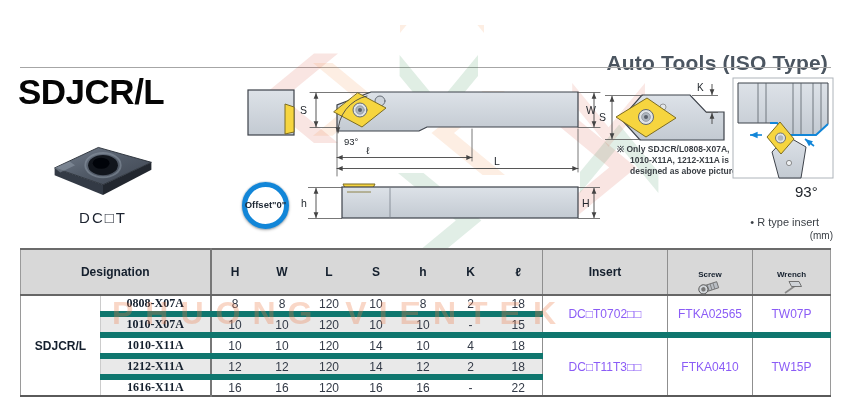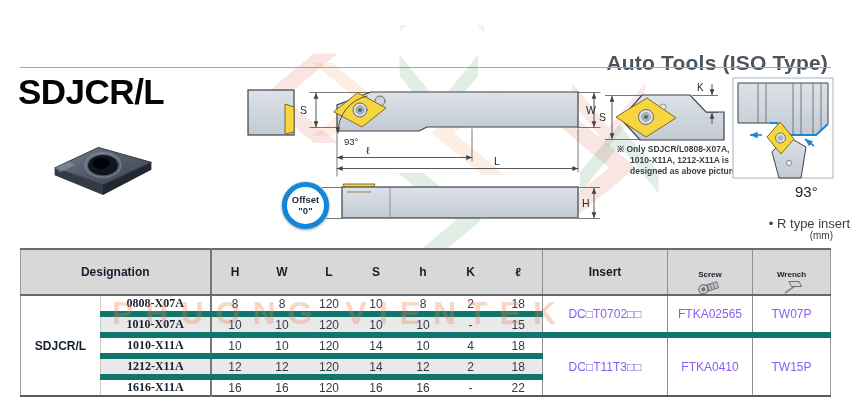--- a/index.html
+++ b/index.html
@@ -18,26 +18,26 @@
     letter-spacing:-0.5px;
   }
   .insert-photo { position:absolute; left:47px; top:140px; width:112px; height:67px; }
   .insert-code {
     position:absolute; left:48px; top:209px; width:110px; text-align:center;
     font-size:15px; color:#1d2430; letter-spacing:2px;
   }
   .offset-badge {
     position:absolute; left:242px; top:182px; width:47px; height:47px; border-radius:50%;
     background:#fff; border:5px solid #1286d8; box-shadow:0 1px 3px rgba(0,0,0,0.35), 0 0 0 1px #e8f2fa;
-    display:flex; flex-direction:column; align-items:center; justify-content:center;
-    font-size:9.5px; font-weight:bold; color:#1d2733; line-height:1.15; z-index:6;margin-left:40px;
+    display:flex; flex-direction:row; align-items:center; justify-content:center;
+    font-size:9.5px; font-weight:bold; color:#1d2733; line-height:1.15; z-index:6;
   }
   .wm-chevrons { position:absolute; left:250px; top:25px; width:470px; height:245px; z-index:1; pointer-events:none; }
   .drawings { position:absolute; left:235px; top:70px; width:615px; height:180px; z-index:5; }
-  .side-note { position:absolute; right:0; top:216px; font-size:13px; color:#3a3f45; z-index:6; }
+  .side-note { position:absolute; right:31px; top:216px; font-size:11px; color:#3a3f45; z-index:6; }
   .unit-note { position:absolute; right:17px; top:230px; font-size:10px; color:#3a3f45; z-index:6; }
   .wm-text {
     position:absolute; left:112px; top:295px; white-space:nowrap; z-index:30; pointer-events:none;
     font-size:32px; font-weight:bold; letter-spacing:12px; color:#ee7c49; opacity:0.30;
   }
   .spec-table-wrap { position:absolute; left:20px; top:248px; width:660px; z-index:10; }
   table.spec { width:811px; border-collapse:collapse; table-layout:fixed; font-size:12px; color:#333a47;
     border-left:1px solid #9a9a9a; border-right:1px solid #9a9a9a; border-top:2px solid #6b6b6b; border-bottom:2px solid #5a5a5a; }
   table.spec thead th { background:#d8d8d8; height:38px; font-size:12px; font-weight:bold; color:#15202e;
     text-align:center; vertical-align:middle; border-bottom:2px solid #666; padding:0; }
@@ -105,20 +105,21 @@
       </linearGradient>
     </defs>
     <polygon points="8,30 60,48 60,59 8,38" fill="#333a45"></polygon>
     <polygon points="60,48 112,24 112,32 60,59" fill="#22272f"></polygon>
     <polygon points="8,30 55,8 112,24 60,48" fill="url(#insTop)" stroke="#2b313a" stroke-width="1"></polygon>
     <polygon points="8,30 24,23 30,27 14,35" fill="#99a3b1" opacity="0.45"></polygon>
     <ellipse cx="60" cy="27" rx="19" ry="13" fill="none" stroke="#8b95a3" stroke-width="2" opacity="0.55"></ellipse>
     <ellipse cx="60" cy="27" rx="16" ry="11" fill="#11151c"></ellipse>
     <ellipse cx="58" cy="25" rx="9" ry="6" fill="#000309"></ellipse>
   </svg>
+  <div class="insert-code">DC□T</div>
 
   <div class="offset-badge">
     <div>Offset</div>
     <div>"0"</div>
   </div>
 
   <svg class="drawings" viewBox="235 70 615 180">
     <defs>
       <linearGradient id="shank" x1="0" y1="0" x2="0" y2="1">
         <stop offset="0" stop-color="#dde2e8"></stop>

